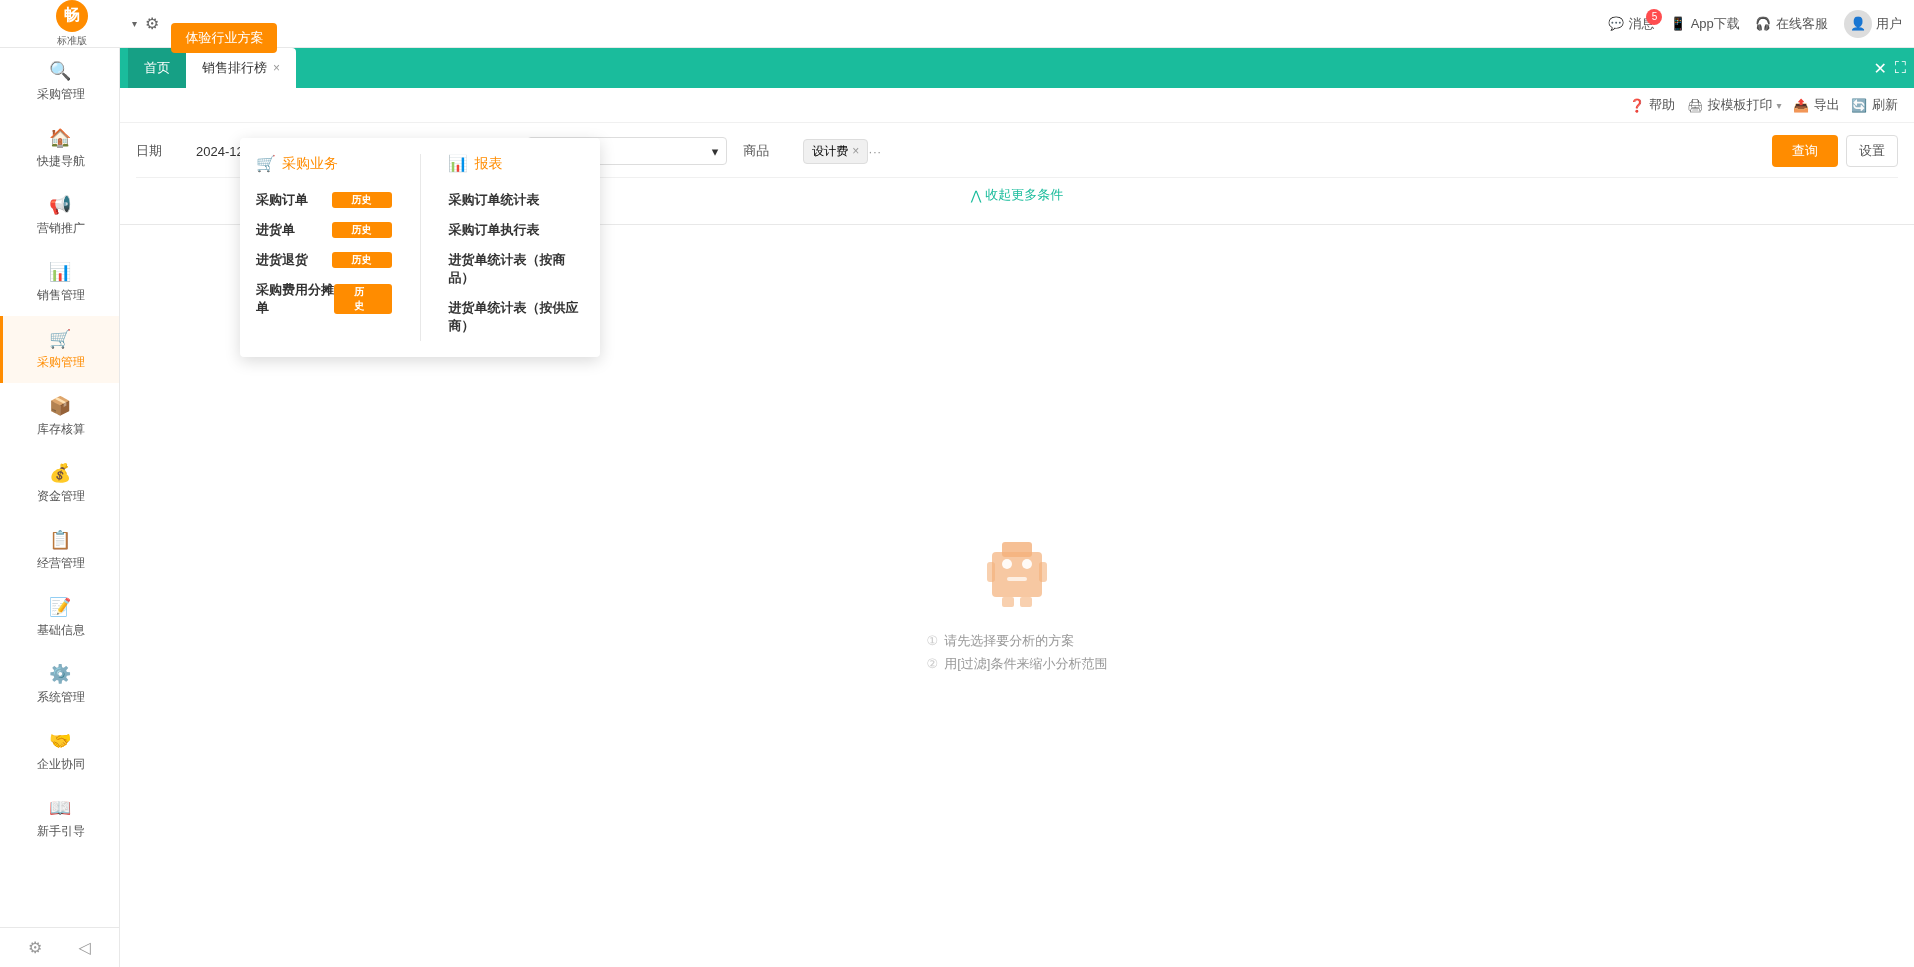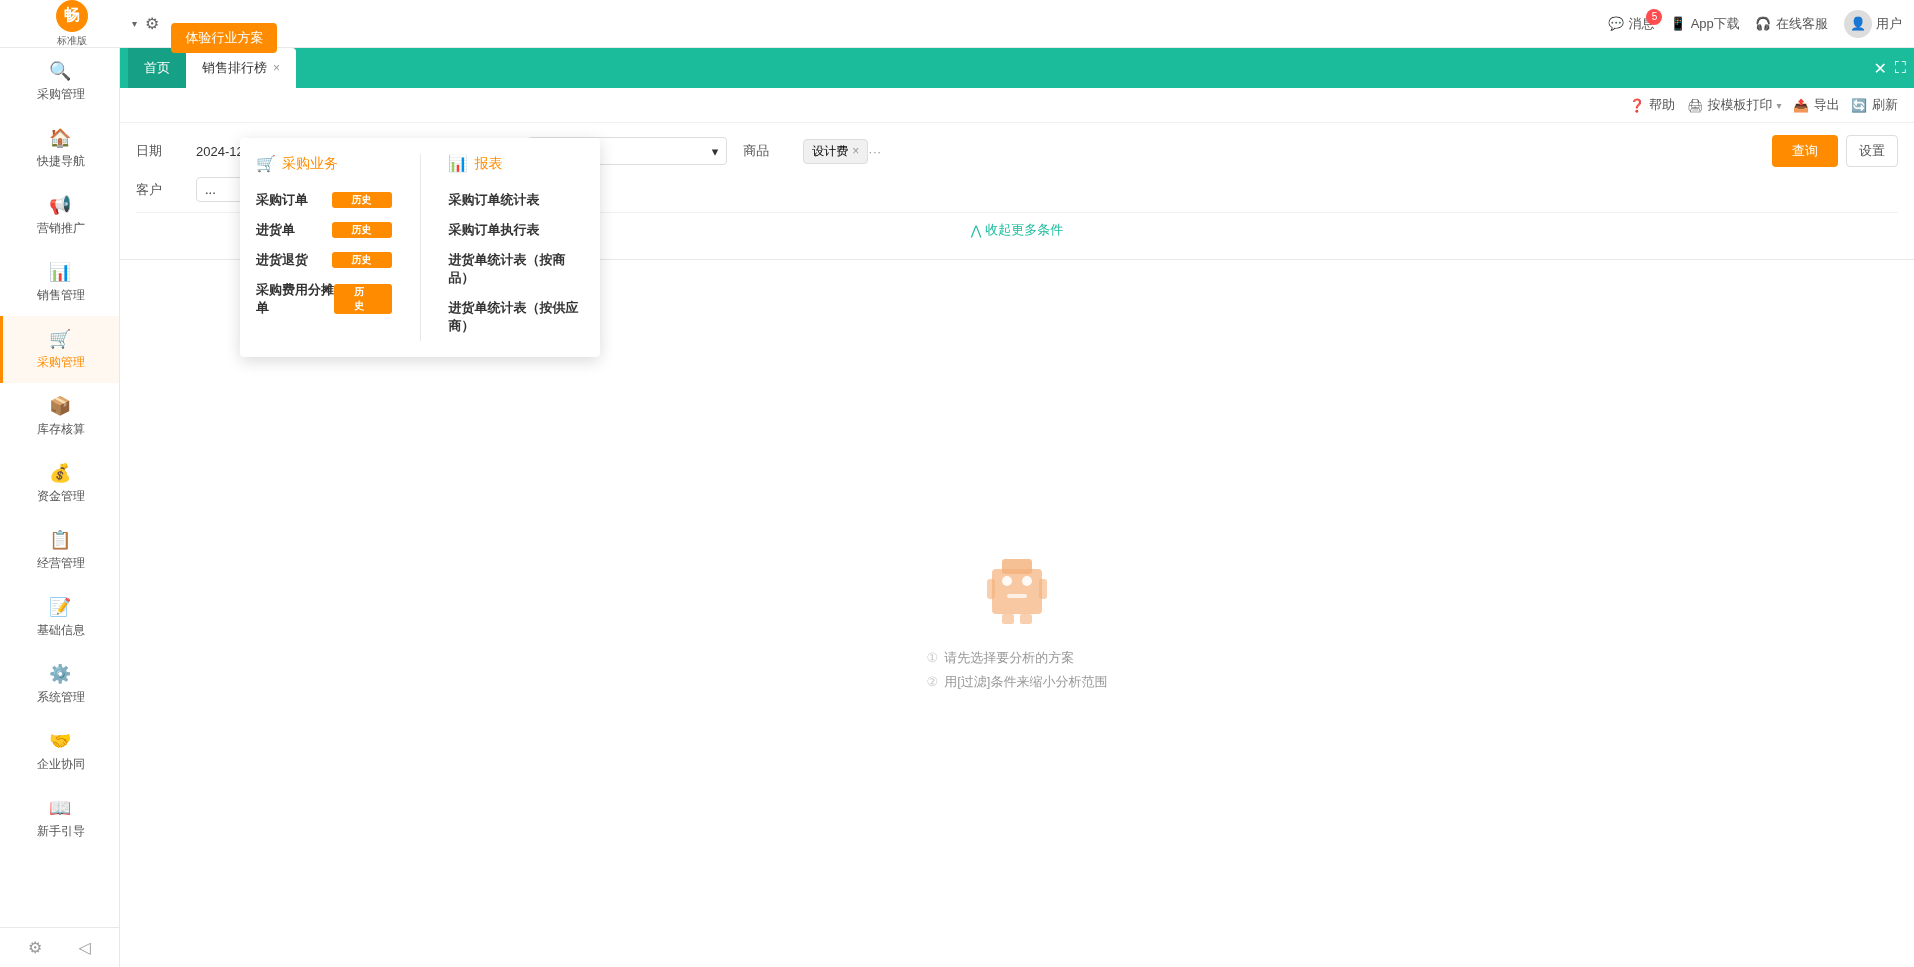--- a/index.html
+++ b/index.html
@@ -550,26 +550,20 @@
           </div>
           <span class="more-dots">···</span>
 
           <div style="margin-left:auto; display:flex; gap:8px;">
             <button class="btn-query">查询</button>
             <button class="btn-settings">设置</button>
           </div>
         </div>
 
 
-        <div class="filter-row">
-          <span class="filter-label">客户</span>
-          <div class="filter-select filter-select-wide">
-            <span>...</span>
-          </div>
-        </div>
 
         <div class="collapse-btn">
           <span>⋀</span>
           <span>收起更多条件</span>
         </div>
       </div>
 
       <div class="empty-state">
         <div style="position:relative; width:100px; height:100px;">
           

